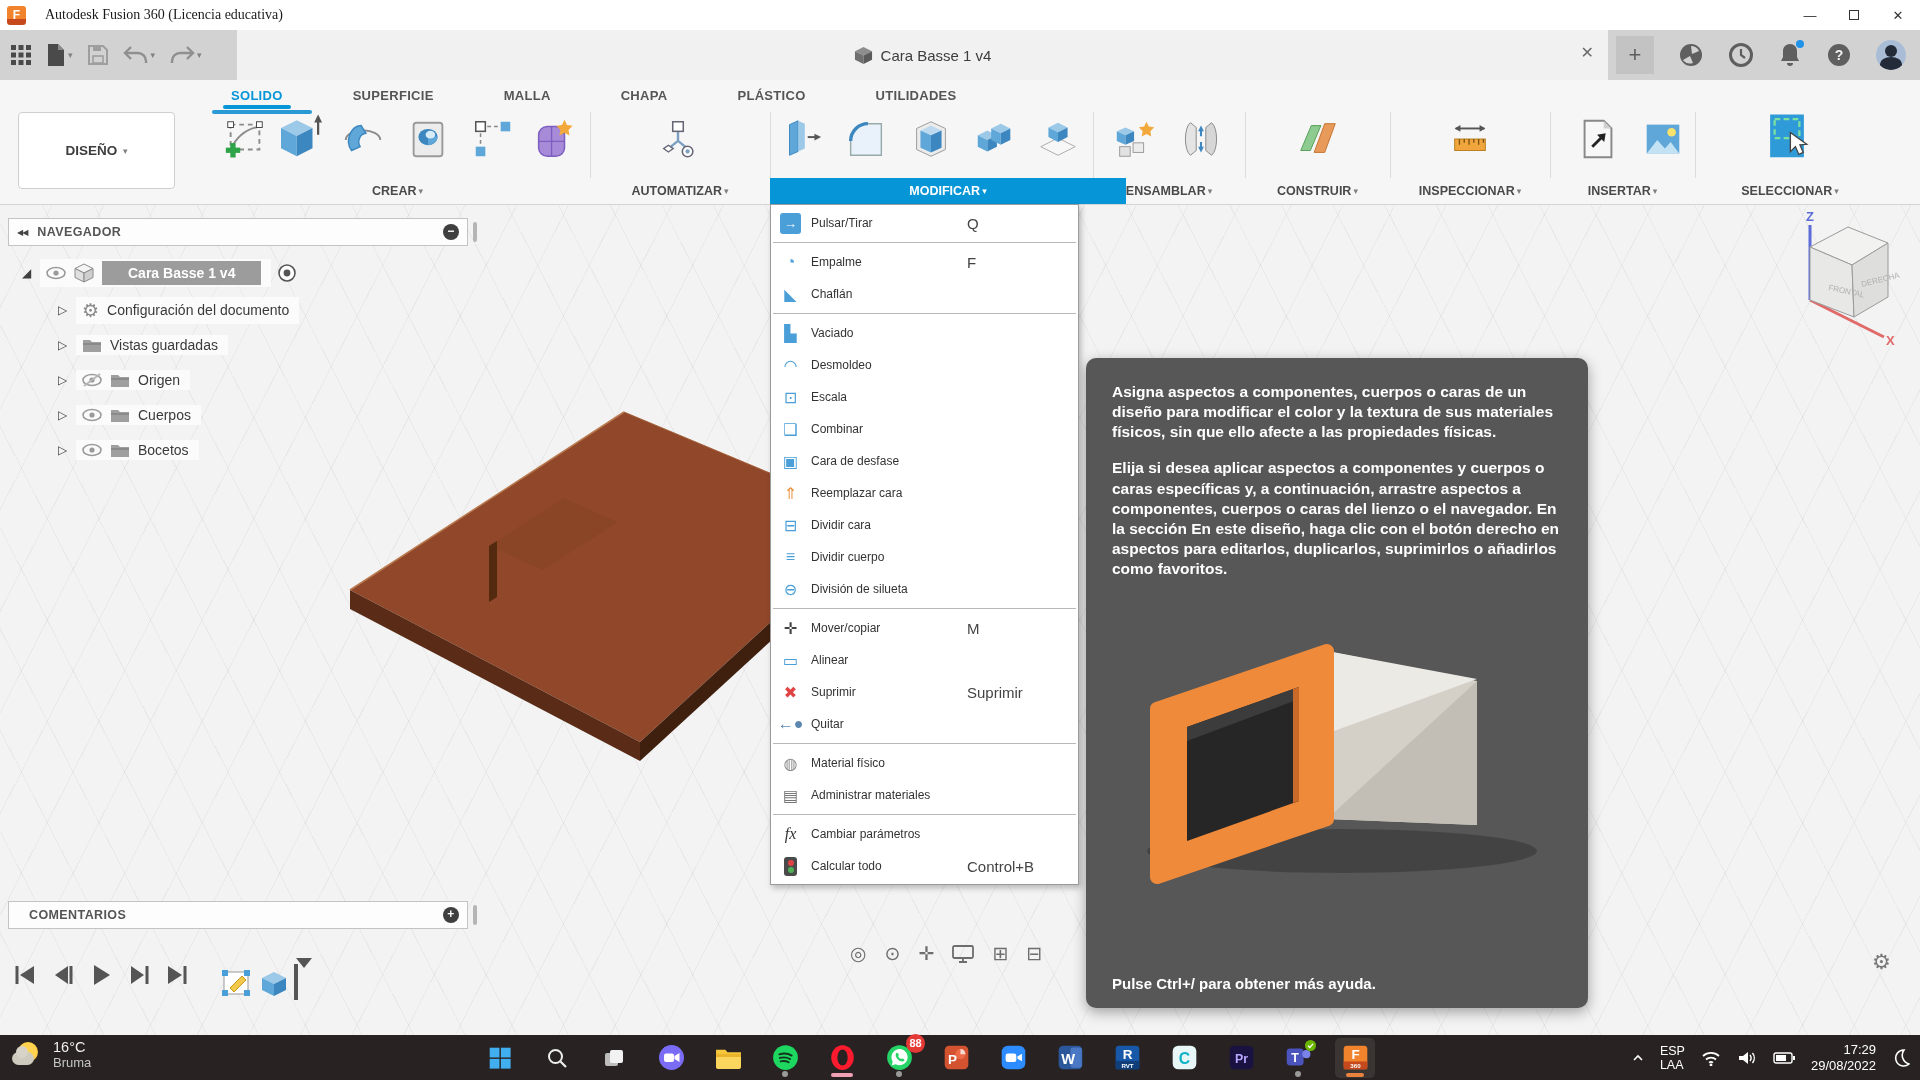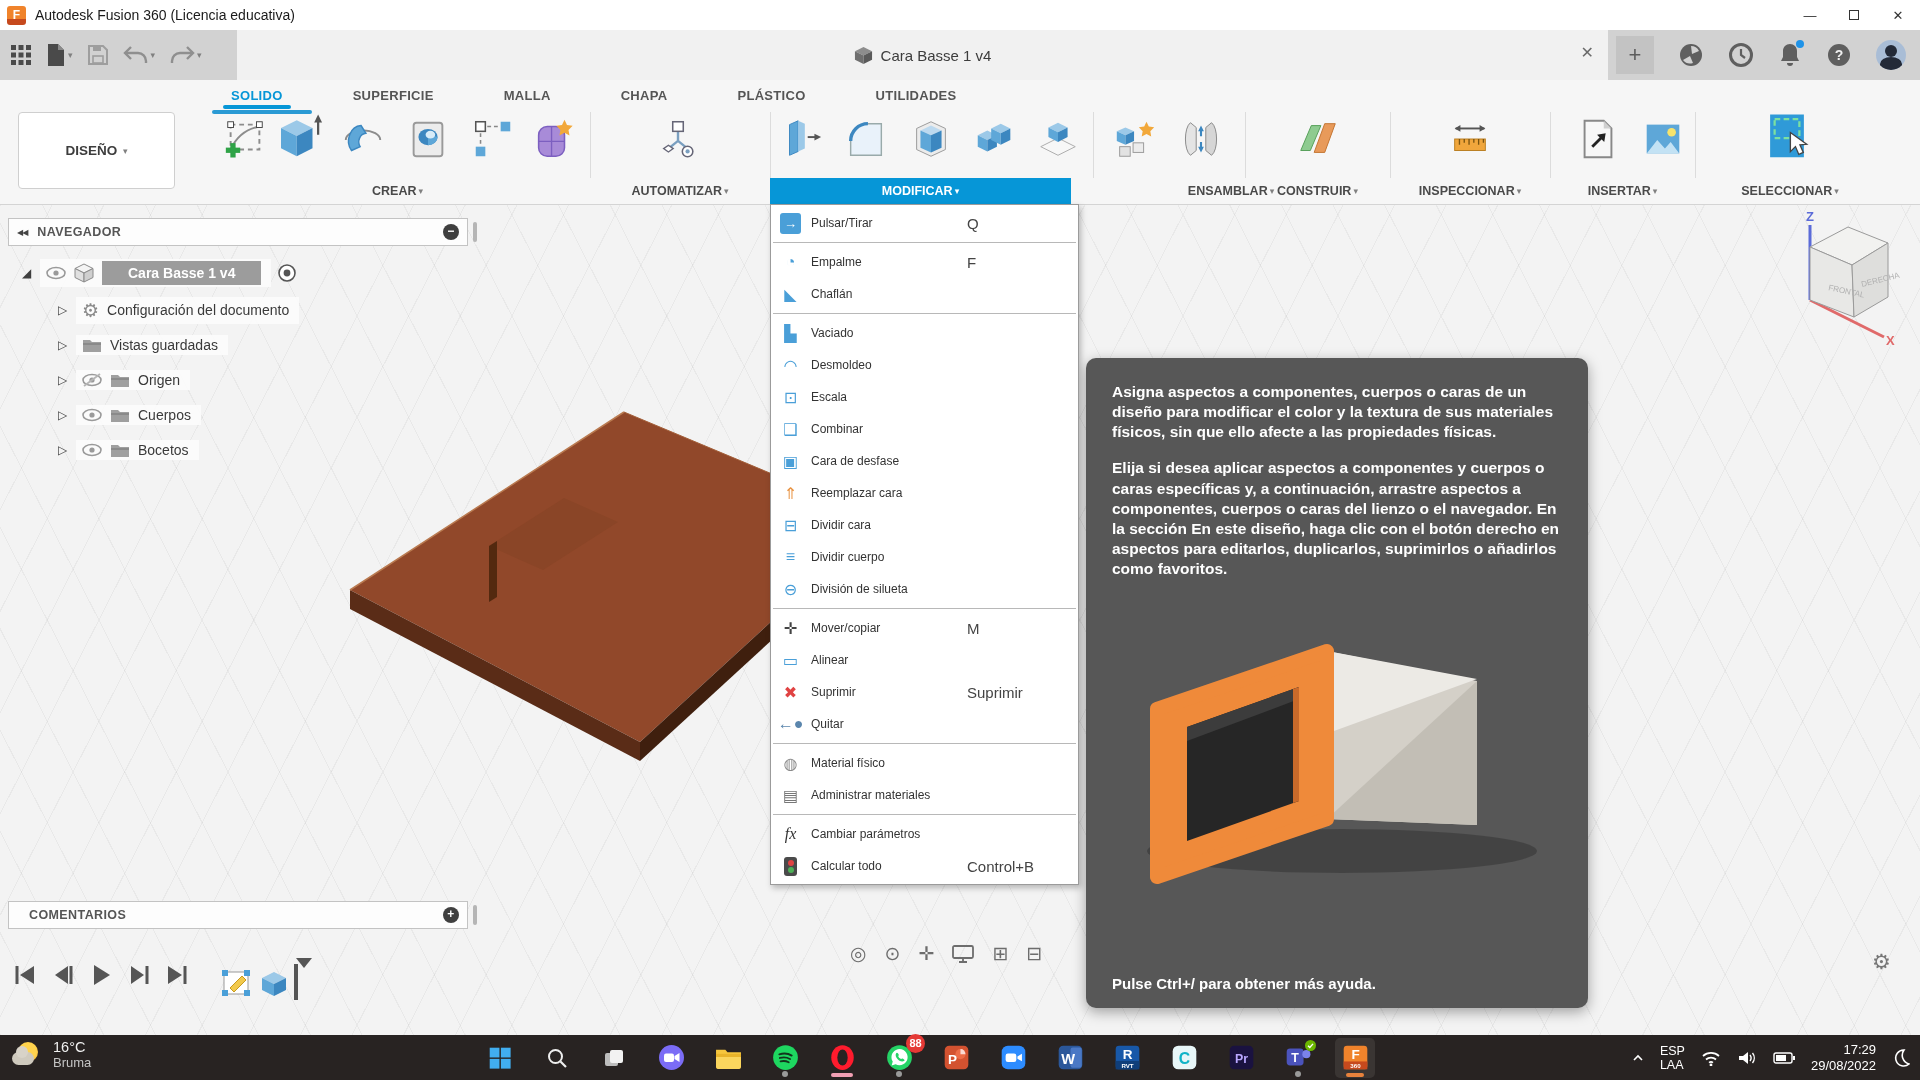--- a/index.html
+++ b/index.html
@@ -6,21 +6,21 @@
   html,body { width:1920px; height:1080px; overflow:hidden; }
   body { font-family:"Liberation Sans","DejaVu Sans",sans-serif; }
   .stage { position:absolute; left:0; top:0; width:1920px; height:1080px; background:#f2f2f2; }
   .abs { position:absolute; }
 
   
   .titlebar { left:0; top:0; width:1920px; height:30px; background:#fff; display:flex; align-items:center; }
   .fusion-logo { width:19px; height:19px; margin-left:7px; border-radius:3px;
     background:linear-gradient(180deg,#f0832b 68%,#c6491d 68%); color:#fff; font-size:12px; font-weight:bold;
     display:flex; align-items:center; justify-content:center; }
-  .win-title { margin-left:9px; font-size:14px; color:#1a1a1a; }
+  .win-title { margin-left:19px; font-size:14px; color:#1a1a1a;font-family:Liberation Serif, serif; }
   .win-ctrls { margin-left:auto; display:flex; height:30px; }
   .win-ctrl { width:44px; height:30px; display:flex; align-items:center; justify-content:center; color:#333; font-size:13px; }
   .win-ctrl .maxbox { width:10px; height:10px; border:1.3px solid #333; }
 
   
   .tabstrip { left:0; top:30px; width:1920px; height:50px; background:#d2d2d2; }
   .qicons { position:absolute; left:0; top:0; height:50px; display:flex; align-items:center; gap:14px; padding-left:10px; }
   .qicon { display:flex; align-items:center; color:#6f6f6f; }
   .qicon svg { display:block; }
   .caret { font-size:9px; color:#808080; margin-left:2px; }
@@ -251,22 +251,22 @@
         <span class="rtab">PLÁSTICO</span>
         <span class="rtab">UTILIDADES</span>
       </div>
     <div class="design-btn">
       <span>DISEÑO</span>&nbsp;<span class="caret">▾</span>
     </div>
     <div class="accentbar"></div>
     <div id="grplabels">
         <div class="grp-label" style="left: 205px; width: 385px;">CREAR <span class="caret" style="color: rgb(128, 128, 128);">▾</span></div>
         <div class="grp-label" style="left: 590px; width: 180px;">AUTOMATIZAR <span class="caret" style="color: rgb(128, 128, 128);">▾</span></div>
-        <div class="grp-label active" style="left: 770px; width: 301px;">MODIFICAR <span class="caret" style="color: rgb(255, 255, 255);">▾</span></div>
-        <div class="grp-label" style="left: 1155px; width: 152px;">ENSAMBLAR <span class="caret" style="color: rgb(128, 128, 128);">▾</span></div>
+        <div class="grp-label active" style="left: 770px; width: 356px;">MODIFICAR <span class="caret" style="color: rgb(255, 255, 255);">▾</span></div>
+        <div class="grp-label" style="left: 1093px; width: 152px;">ENSAMBLAR <span class="caret" style="color: rgb(128, 128, 128);">▾</span></div>
         <div class="grp-label" style="left: 1245px; width: 145px;">CONSTRUIR <span class="caret" style="color: rgb(128, 128, 128);">▾</span></div>
         <div class="grp-label" style="left: 1390px; width: 160px;">INSPECCIONAR <span class="caret" style="color: rgb(128, 128, 128);">▾</span></div>
         <div class="grp-label" style="left: 1550px; width: 145px;">INSERTAR <span class="caret" style="color: rgb(128, 128, 128);">▾</span></div>
         <div class="grp-label" style="left: 1695px; width: 190px;">SELECCIONAR <span class="caret" style="color: rgb(128, 128, 128);">▾</span></div>
       </div>
     <div id="rseps">
         <div class="rsep" style="left: 590px;"></div>
         <div class="rsep" style="left: 770px;"></div>
         <div class="rsep" style="left: 1093px;"></div>
         <div class="rsep" style="left: 1245px;"></div>

